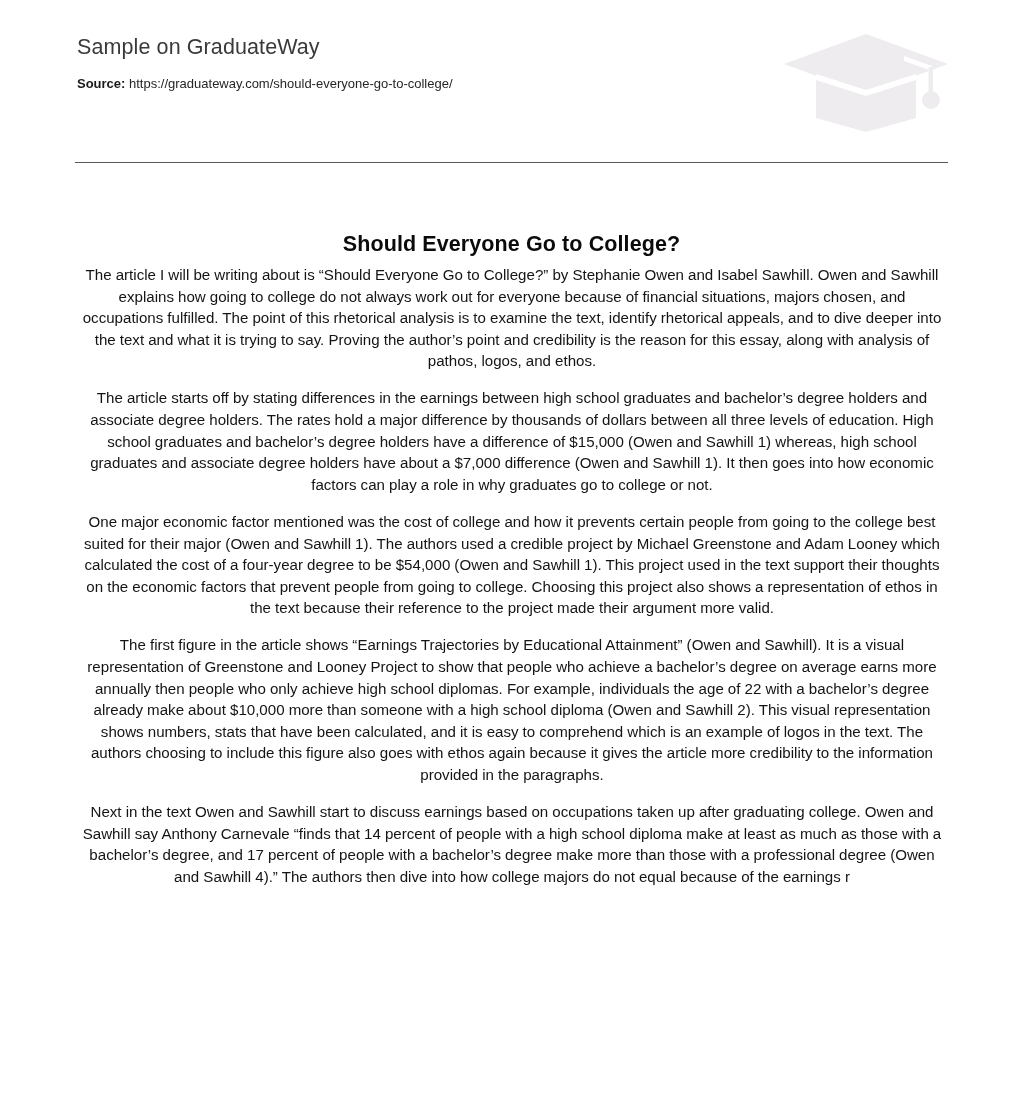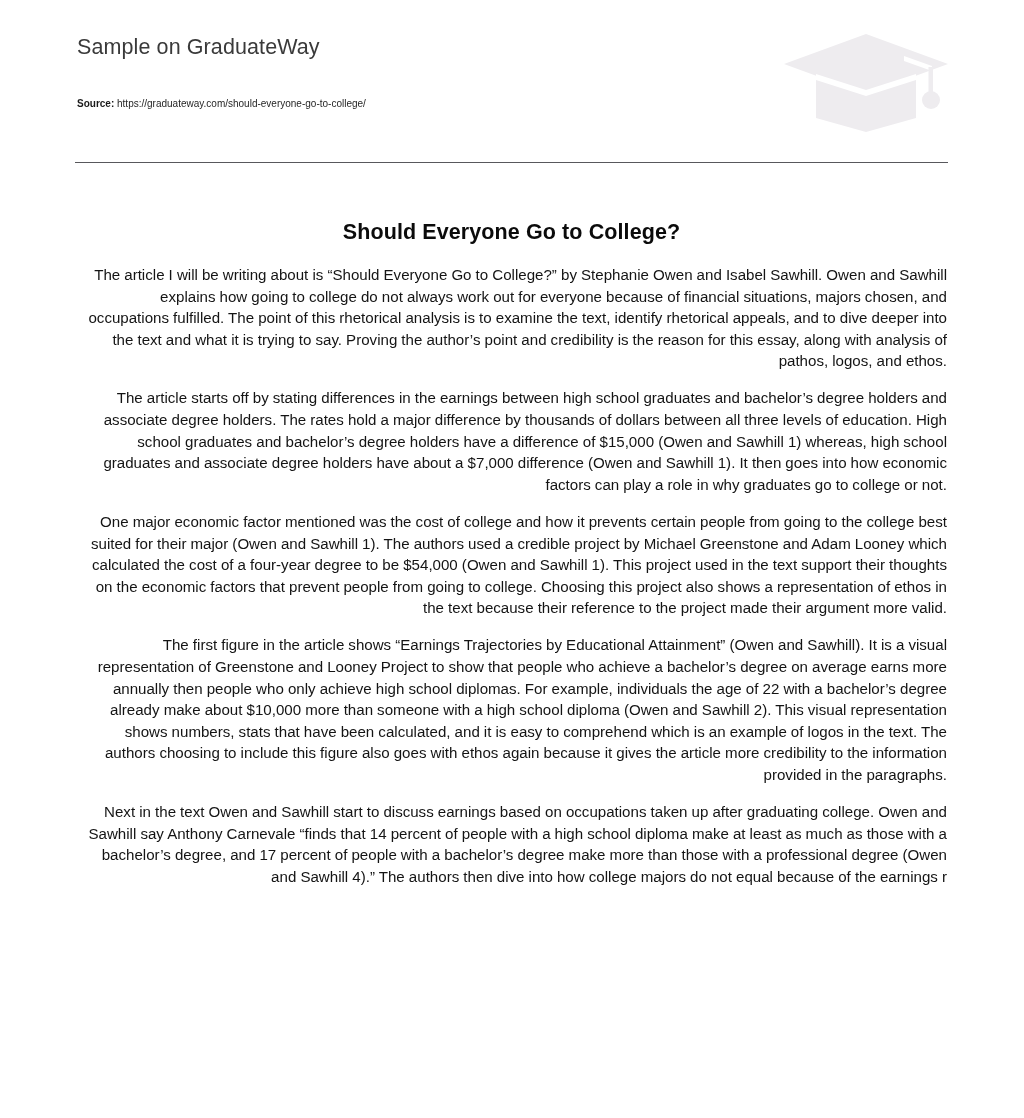--- a/index.html
+++ b/index.html
@@ -37,22 +37,22 @@
   .site-name {
     font-size: 21.5px;
     line-height: 26px;
     font-weight: 400;
     color: #3a3a3a;
     letter-spacing: 0.1px;
     white-space: nowrap;
   }
 
   .source-line {
-    margin-top: 35px;
-    font-size: 10px;
+    margin-top: 15px;
+    font-size: 13px;
     line-height: 18px;
     color: #2e2e2e;
     white-space: nowrap;
   }
   .source-label {
     font-weight: 600;
     color: #1a1a1a;
   }
   .source-url {
     font-weight: 400;
@@ -81,21 +81,21 @@
     width: 873px;
     height: 0;
     border: 0;
     border-top: 1.6px solid #58585c;
   }
 
   
   .doc-title {
     position: absolute;
     left: 75px;
-    top: 203px;
+    top: 215px;
     width: 873px;
     text-align: center;
     font-size: 21.5px;
     line-height: 30px;
     font-weight: 700;
     color: #0b0b0b;
     letter-spacing: 0.1px;
   }
 
   
@@ -106,21 +106,21 @@
     width: 870px;
     height: 800px;
     overflow: hidden;
   }
 
   .body-copy p {
     margin: 0 0 15.5px 0;
     font-size: 15.1px;
     line-height: 21.6px;
     color: #141414;
-    text-align: right;
+    text-align: center;
     word-spacing: -0.1px;
   }
   .body-copy p:last-child {
     margin-bottom: 6px;
   }
 </style>
 </head>
 <body>
 
 <div class="page">

